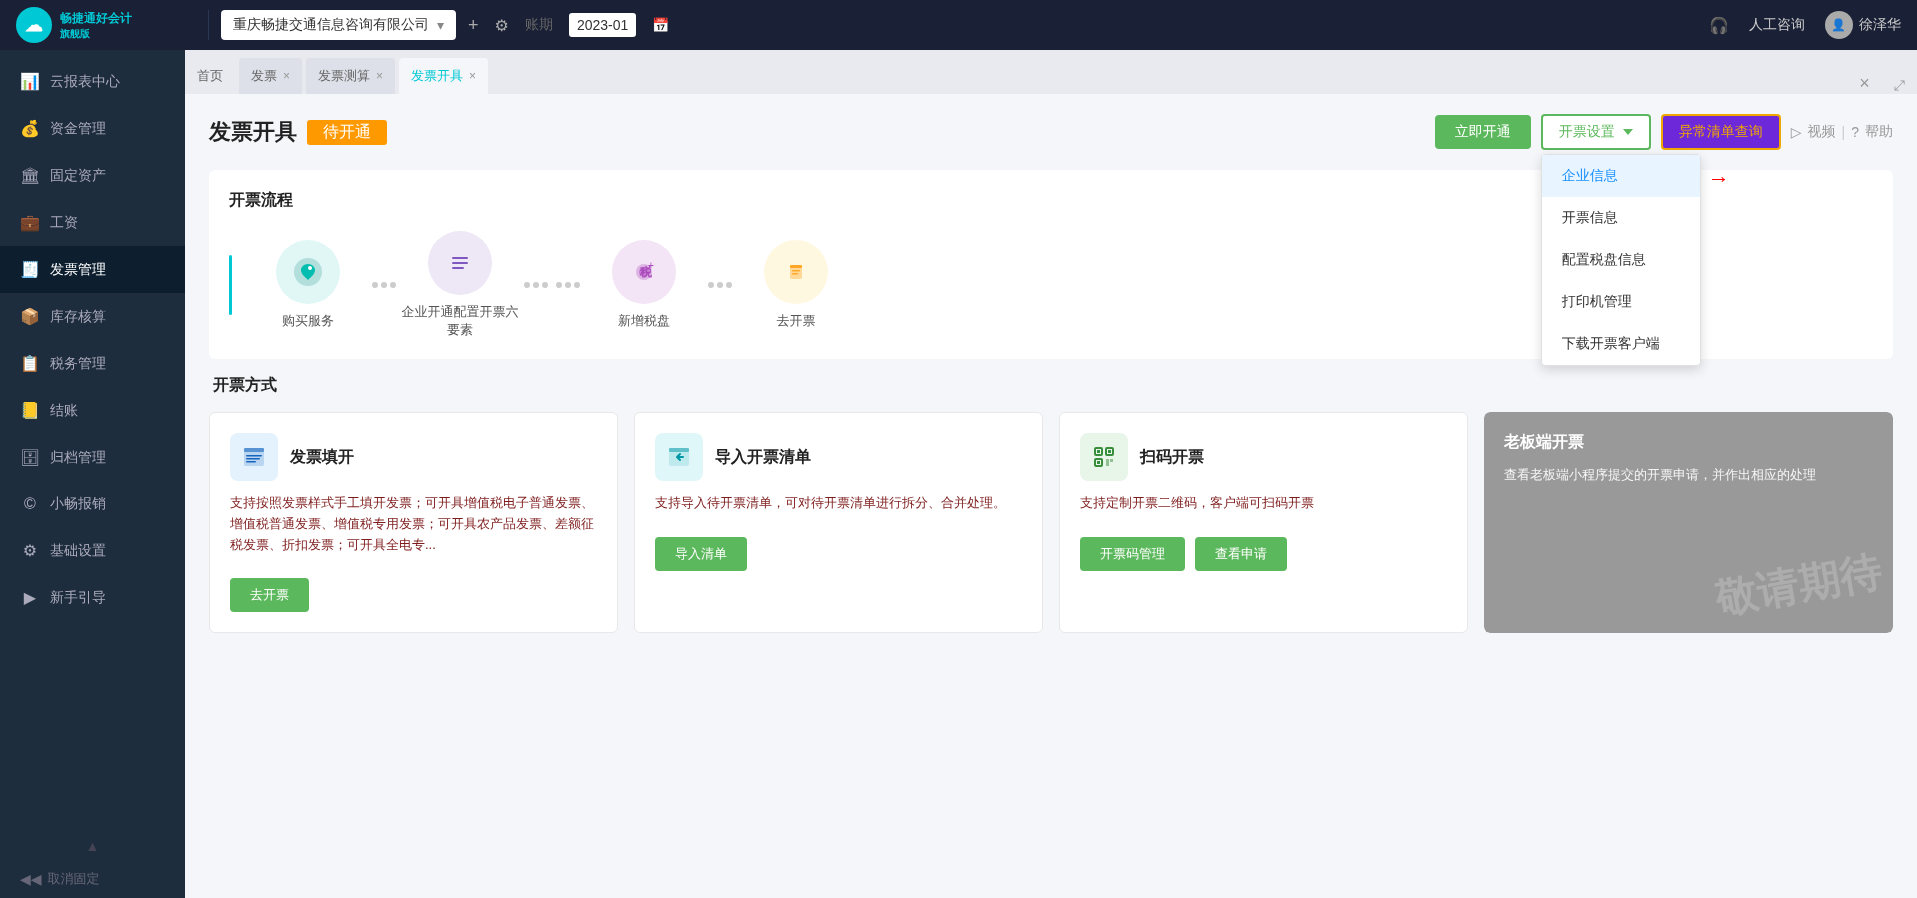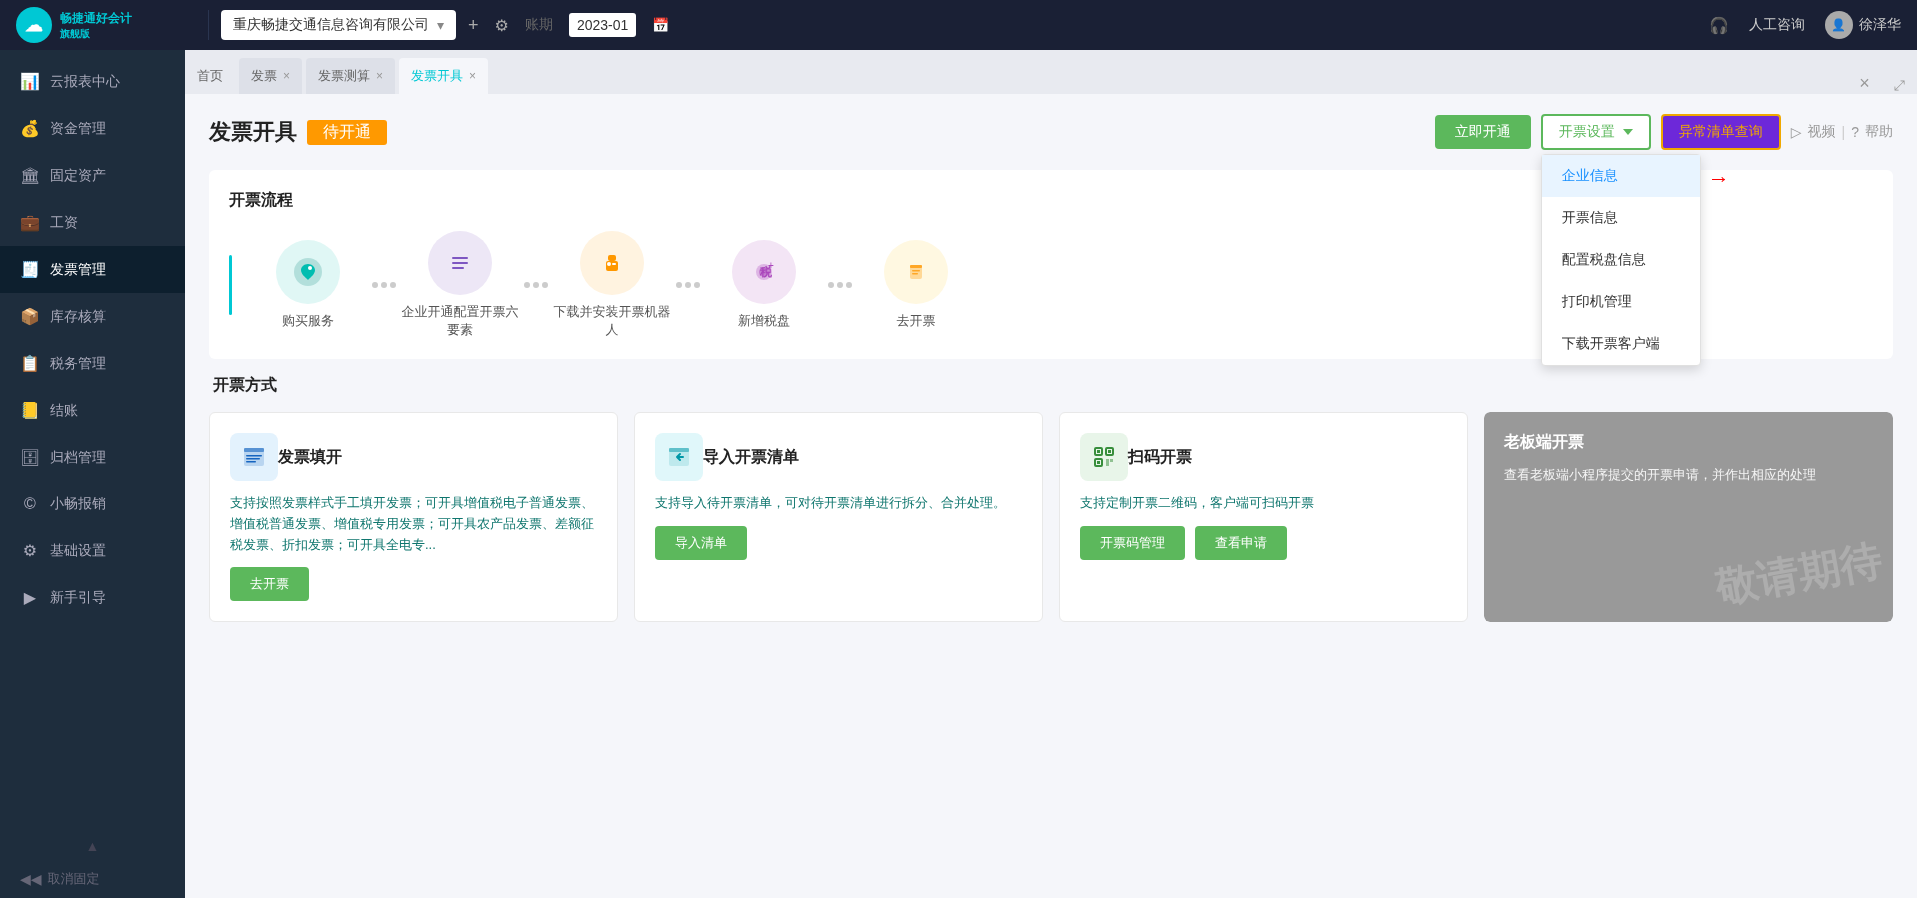--- a/index.html
+++ b/index.html
@@ -70,27 +70,27 @@
     .flow-icon.purple2 { background: #f3e5f5; color: #ab47bc; }
     .flow-icon.orange2 { background: #fff8e1; color: #ffa726; }
     .flow-label { font-size: 13px; color: #555; text-align: left; }
     .flow-connector { display: flex; align-items: center; padding: 0 4px; }
     .flow-dots { display: flex; gap: 3px; align-items: center; }
     .flow-dot { width: 6px; height: 6px; border-radius: 50%; background: #ccc; }
 
     
     .methods-grid { display: grid; grid-template-columns: 1fr 1fr 1fr 1fr; gap: 16px; }
     .method-card { background: white; border-radius: 6px; padding: 20px; border: 1px solid #e8e8e8; }
-    .method-header { display: flex; align-items: center; margin-bottom: 12px; }
+    .method-header { display: flex; align-items: center; gap: 12px; margin-bottom: 12px; }
     .method-icon { width: 48px; height: 48px; border-radius: 8px; display: flex; align-items: center; justify-content: center; font-size: 24px; }
     .method-icon.blue { background: #e3f2fd; color: #1565c0; }
     .method-icon.cyan { background: #e0f7fa; color: #0097a7; }
     .method-icon.teal2 { background: #e8f5e9; color: #388e3c; }
     .method-title { font-size: 16px; font-weight: bold; color: #222; }
-    .method-desc { font-size: 13px; color: #0f766e; line-height: 1.6; margin-bottom: 12px; }
+    .method-desc { font-size: 13px; color: #7f1d1d; line-height: 1.6; margin-bottom: 23px; }
     .method-footer { display: flex; gap: 10px; }
     .btn-green-solid { background: #5cb85c; color: white; border: none; padding: 8px 20px; border-radius: 4px; cursor: pointer; font-size: 13px; }
   </style>
 </head>
 <body>
 
 <div class="top-bar">
   <div class="logo-area">
     <div class="logo-icon">
       <span>☁</span>
@@ -288,32 +288,20 @@
             <span class="flow-label" style="max-width:120px;text-align:center;">企业开通配置开票六要素</span>
           </div>
           <div class="flow-connector">
             <div class="flow-dots">
               <div class="flow-dot"></div>
                 <div class="flow-dot"></div>
                 <div class="flow-dot"></div>
             </div>
           </div>
 
-          <div class="flow-step">
-            <div class="flow-icon orange">
-              <svg width="32" height="32" viewBox="0 0 32 32" fill="none">
-                  <circle cx="16" cy="16" r="14" fill="#fff3e0"></circle>
-                  <rect x="12" y="8" width="8" height="6" rx="2" fill="#ff9800"></rect>
-                  <rect x="10" y="14" width="12" height="10" rx="2" fill="#ff9800"></rect>
-                  <circle cx="13" cy="17" r="2" fill="white"></circle>
-                  <rect x="16" y="16" width="4" height="2" rx="1" fill="white"></rect>
-                </svg>
-            </div>
-            <span class="flow-label" style="max-width:120px;text-align:center;">下载并安装开票机器人</span>
-          </div>
           <div class="flow-connector">
             <div class="flow-dots">
               <div class="flow-dot"></div>
                 <div class="flow-dot"></div>
                 <div class="flow-dot"></div>
             </div>
           </div>
 
           <div class="flow-step">
             <div class="flow-icon purple2">

